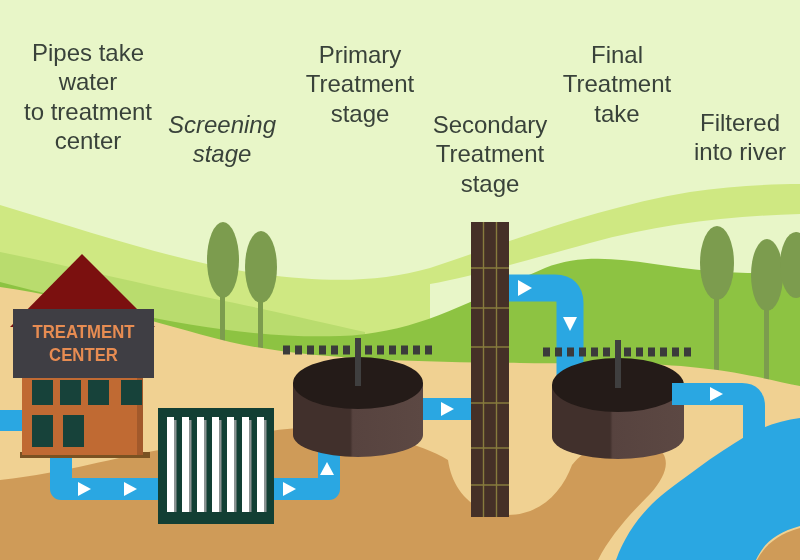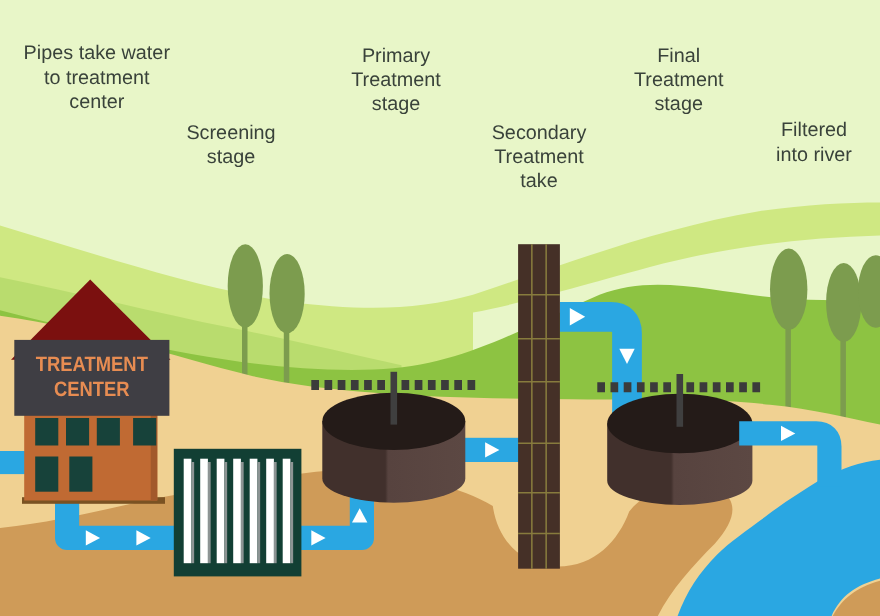--- a/index.html
+++ b/index.html
@@ -3,21 +3,21 @@
 <meta charset="utf-8">
 <style>
   html,body{margin:0;padding:0;background:#ffffff;}
   .scene{
     position:relative;width:800px;height:560px;overflow:hidden;
     font-family:"Liberation Sans",sans-serif;background:#e8f6c8;
   }
   .scene svg{position:absolute;left:0;top:0;}
   .label{
     position:absolute;text-align:center;white-space:pre-line;
-    color:#39423a;font-size:18px;line-height:1.22;font-weight:400;
+    color:#39423a;font-size:24px;line-height:1.22;font-weight:400;
   }
   .sign-text{
     position:absolute;left:13px;top:309px;width:141px;height:69px;
     display:flex;flex-direction:column;align-items:center;justify-content:center;
     color:#e78c52;font-weight:bold;font-size:19px;line-height:1.18;
     transform:scaleX(.88);letter-spacing:0px;
   }
 </style>
 </head>
 <body>
@@ -150,31 +150,31 @@
       <polygon points="441,402 454,409 441,416"></polygon>
       <polygon points="518,280 532,288 518,296"></polygon>
       <polygon points="563,317 577,317 570,331"></polygon>
       <polygon points="710,387 723,394 710,401"></polygon>
     </g>
   </svg>
 
   <div class="label" style="left:12px;top:38px;width:152px;">Pipes take water
 to treatment
 center</div>
-  <div class="label" style="left:145px;top:110px;width:130px;">Screening
+  <div class="label" style="left:157px;top:110px;width:130px;font-style:italic;">Screening
 stage</div>
   <div class="label" style="left:290px;top:40px;width:140px;text-align:center;">Primary
 Treatment
 stage</div>
   <div class="label" style="left:420px;top:110px;width:140px;">Secondary
 Treatment
-take</div>
+stage</div>
   <div class="label" style="left:547px;top:40px;width:140px;">Final
 Treatment
-stage</div>
+take</div>
   <div class="label" style="left:675px;top:108px;width:130px;">Filtered
 into river</div>
 
   <div class="sign-text">
     <span>TREATMENT</span>
     <span>CENTER</span>
   </div>
 
 </div>
 

